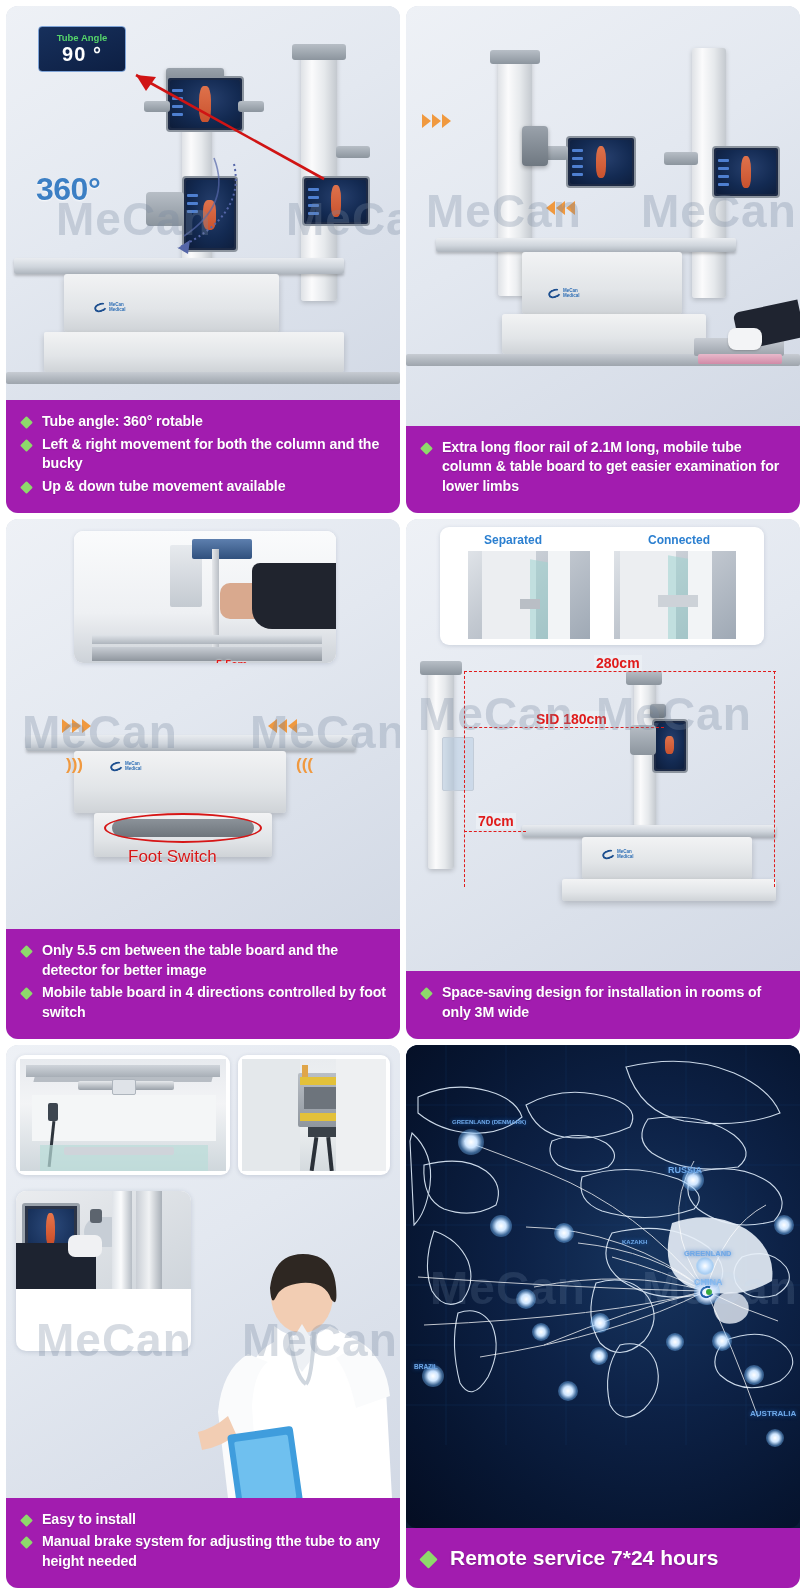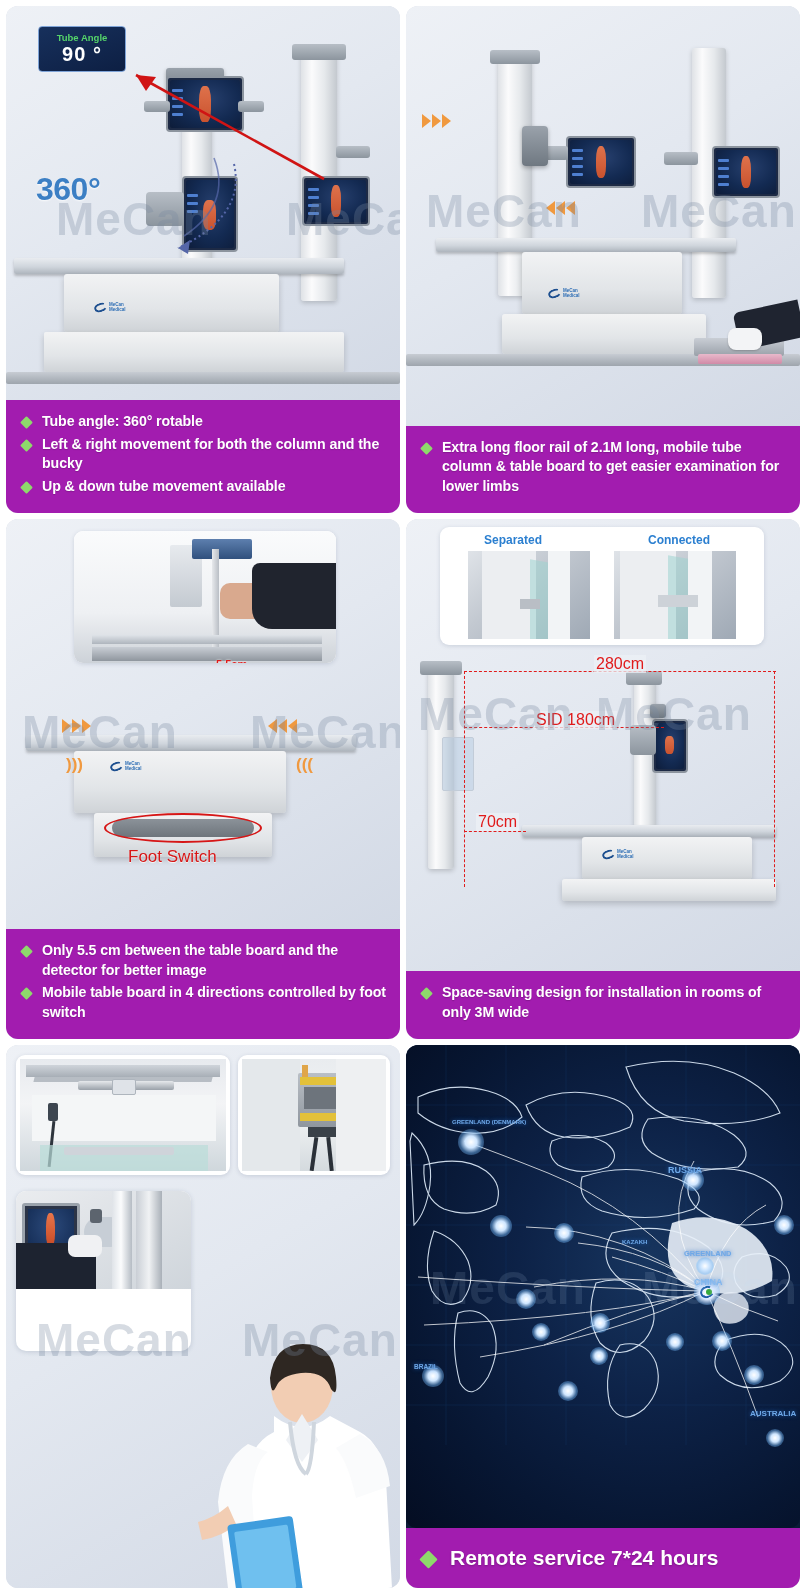--- a/index.html
+++ b/index.html
@@ -209,21 +209,21 @@
     color: #f0993f; font-size: 17px; font-weight: bold;
   }
 
   
   .sc-label {
     position: absolute; z-index: 12;
     color: #2b7fd0; font-size: 12px; font-weight: bold;
   }
   .dim-label {
     position: absolute; z-index: 18;
-    color: #e01b1b; font-size: 16px; font-weight: normal;
+    color: #e01b1b; font-size: 14px; font-weight: bold;
     background: rgba(236,240,246,.75); padding: 0 2px;
   }
   .dim-line {
     position: absolute; z-index: 17;
     border-top: 1.5px dashed #e01b1b;
   }
   .dim-vline {
     position: absolute; z-index: 17;
     border-left: 1.5px dashed #e01b1b;
   }
@@ -623,20 +623,26 @@
         <path d="M100 84 q4 44 16 52" stroke="#cfd6de" stroke-width="4" fill="none"></path>
         <path d="M124 84 q-2 46 -8 52" stroke="#cfd6de" stroke-width="4" fill="none"></path>
       </svg>
 
       <div class="wm dark">
         <span style="left:30px;top:268px;">MeCan</span>
         <span style="left:236px;top:268px;">MeCan</span>
       </div>
     </div>
 
+    <div class="caption">
+      <ul>
+        <li>Easy to install</li>
+        <li>Manual brake system for adjusting tthe tube to any height needed</li>
+      </ul>
+    </div>
   </div>
 
   <div class="panel">
     <div class="photo" style="background:#0b1b36;">
       <div class="map">
 
         <svg class="grid-lines" viewBox="0 0 394 400" preserveAspectRatio="none">
           <g stroke="#1c4a86" stroke-width="0.6">
             <line x1="0" y1="60" x2="394" y2="60"></line>
               <line x1="0" y1="120" x2="394" y2="120"></line>

